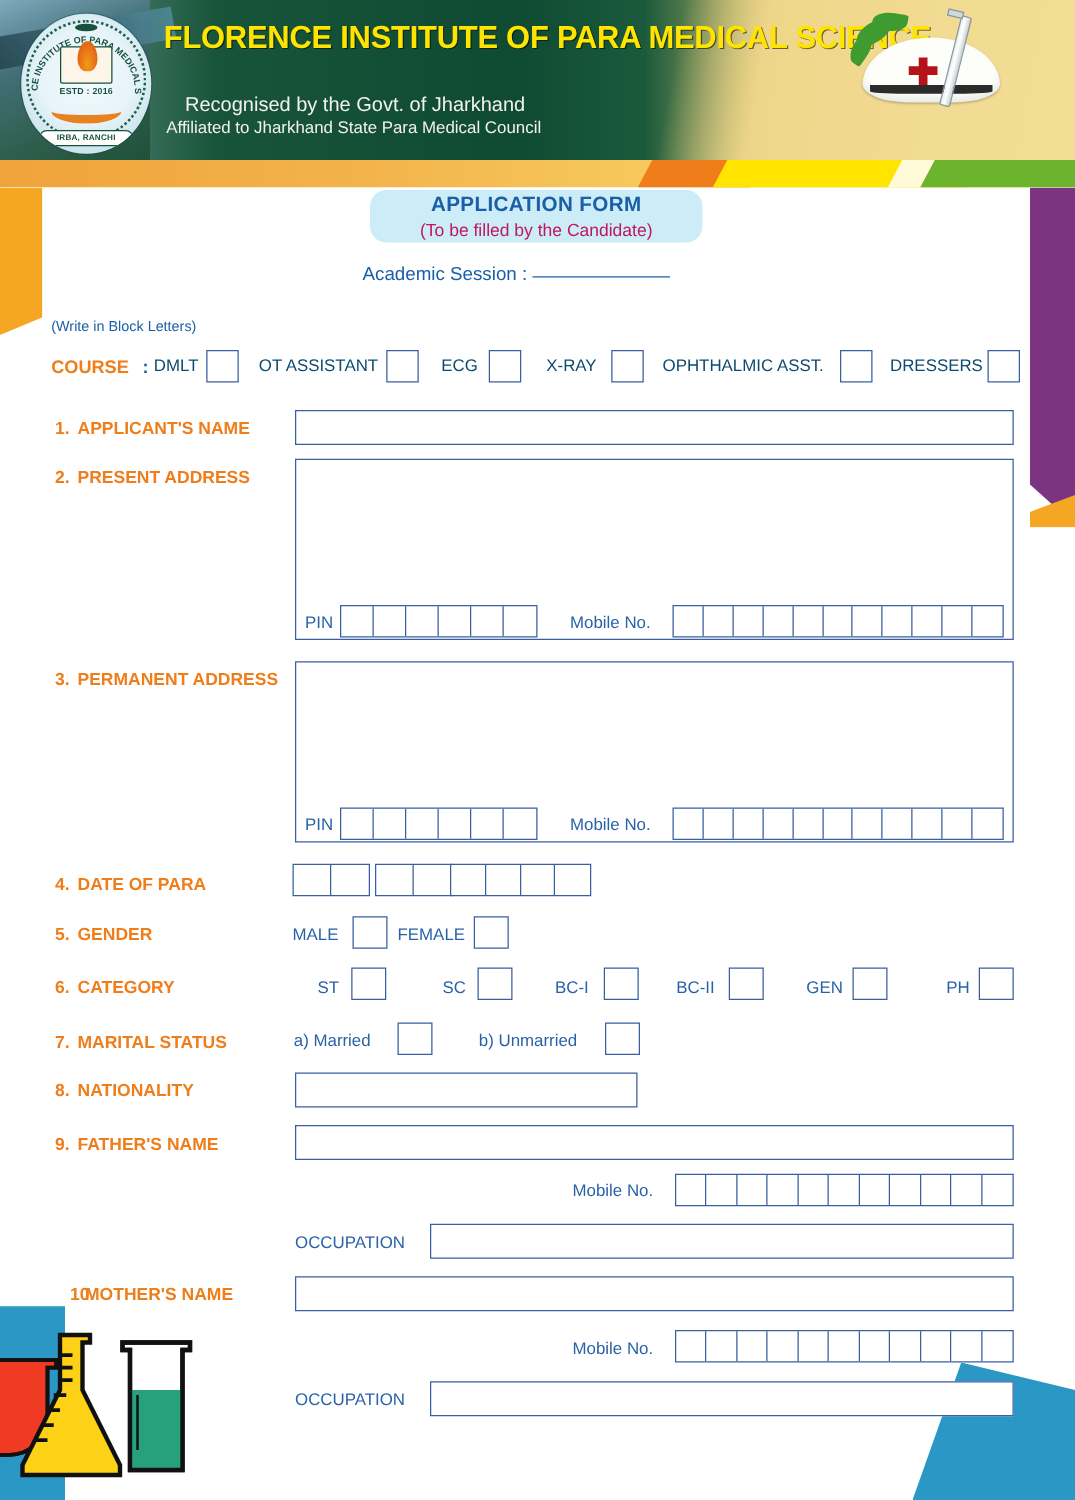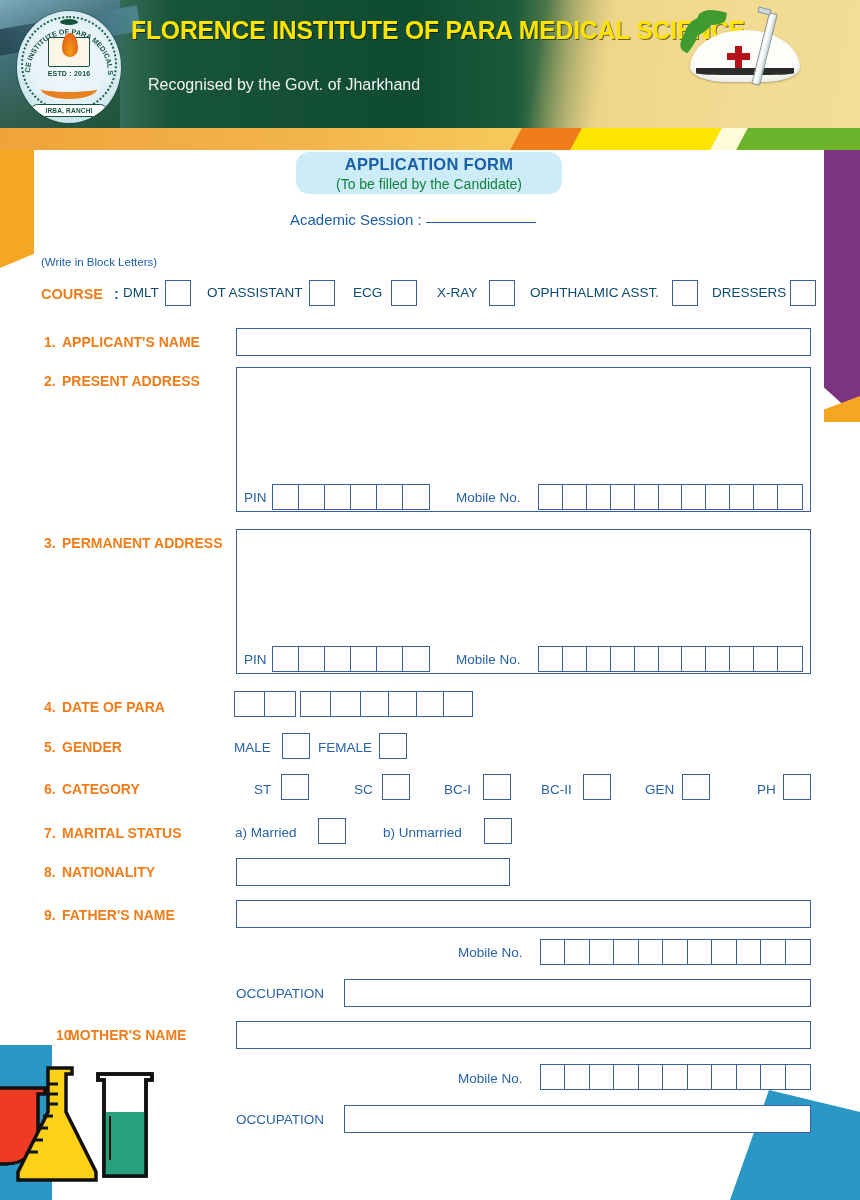--- a/index.html
+++ b/index.html
@@ -177,21 +177,21 @@
     position:absolute; left:296px; top:152px; width:266px; height:42px;
     background:#ccecf7; border-radius:13px;
   }
   .title-main {
     position:absolute; left:296px; top:155px; width:266px;
     text-align:center; font-size:16.5px; font-weight:bold;
     color:#1a5fa8; letter-spacing:.3px;
   }
   .title-sub {
     position:absolute; left:286px; top:176px; width:286px;
-    text-align:center; font-size:14px; color:#15803d;
+    text-align:center; font-size:14px; color:#be185d;
   }
   .acad {
     position:absolute; left:290px; top:211px;
     font-size:15px; color:#1a5fa8; white-space:nowrap;
   }
   .acad .line {
     display:inline-block; width:110px; border-bottom:1.6px solid #1a5fa8;
     vertical-align:2px; margin-left:4px;
   }
 
@@ -248,20 +248,21 @@
     </svg>
     <div class="book"></div>
     <div class="flame"></div>
     <div class="estd">ESTD : 2016</div>
     <div class="hands"></div>
     <div class="place">IRBA, RANCHI</div>
   </div>
 
   <div class="hdr-title">FLORENCE INSTITUTE OF PARA MEDICAL SCIENCE</div>
   <div class="hdr-sub2">Recognised by the Govt. of Jharkhand</div>
+  <div class="hdr-sub3">Affiliated to Jharkhand State Para Medical Council</div>
 
   <div class="nursecap">
     <div class="leaf l1"></div>
     <div class="leaf l2"></div>
     <div class="leaf l3"></div>
     <div class="cap"></div>
     <div class="band"></div>
     <div class="crossv"></div>
     <div class="crossh"></div>
     <div class="syringe"></div>

